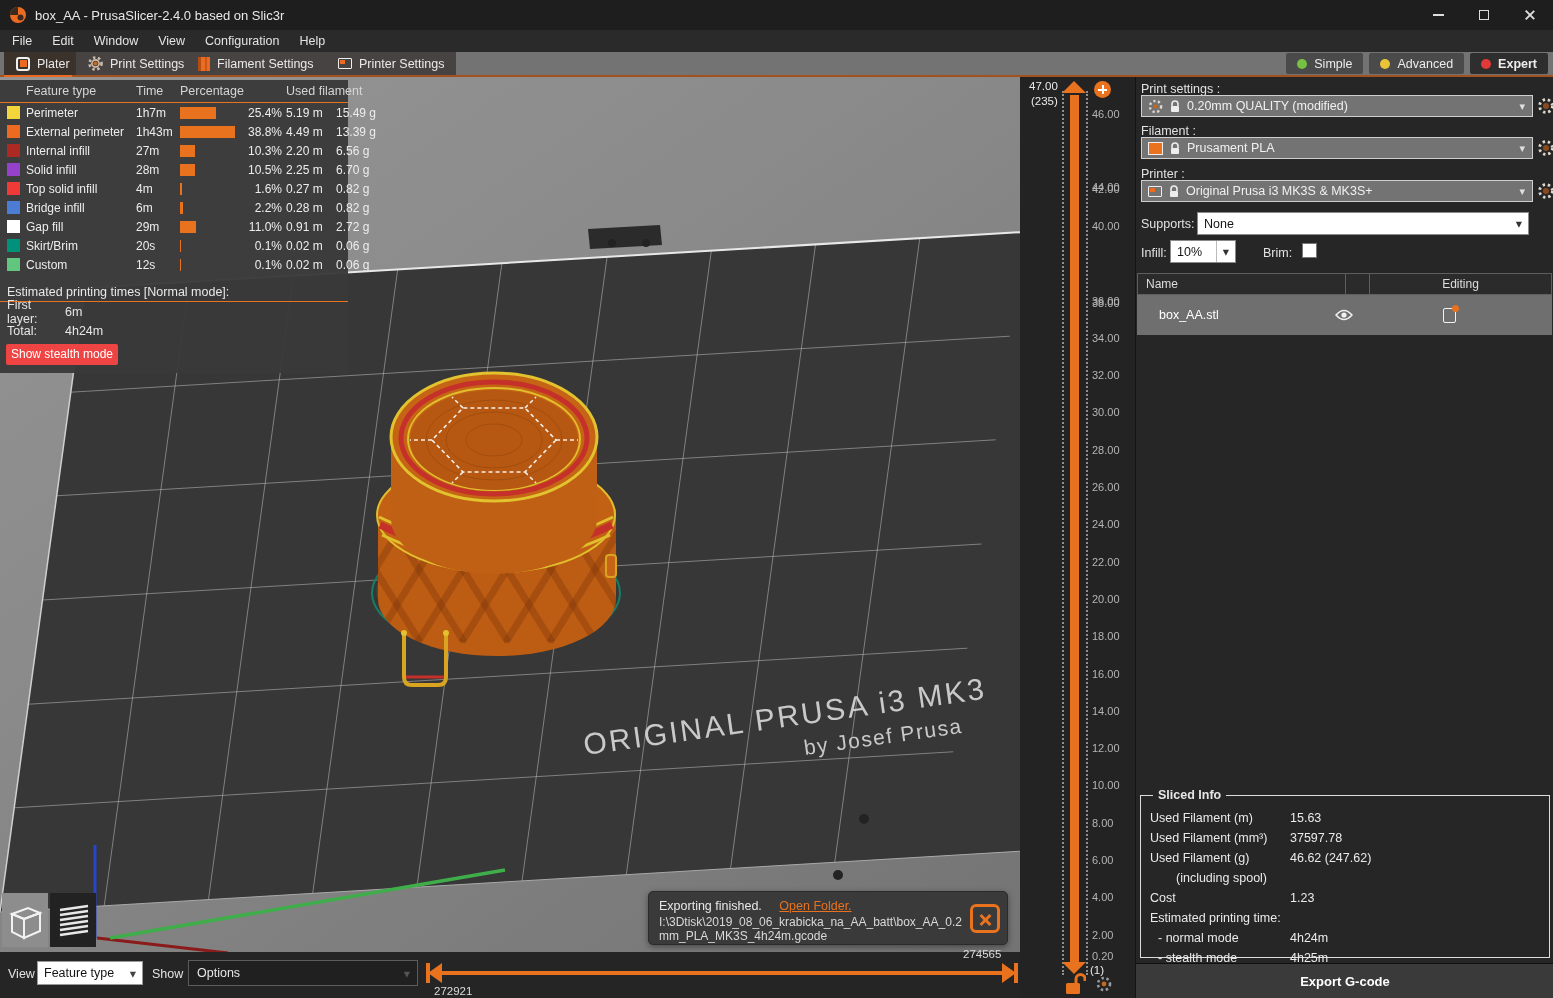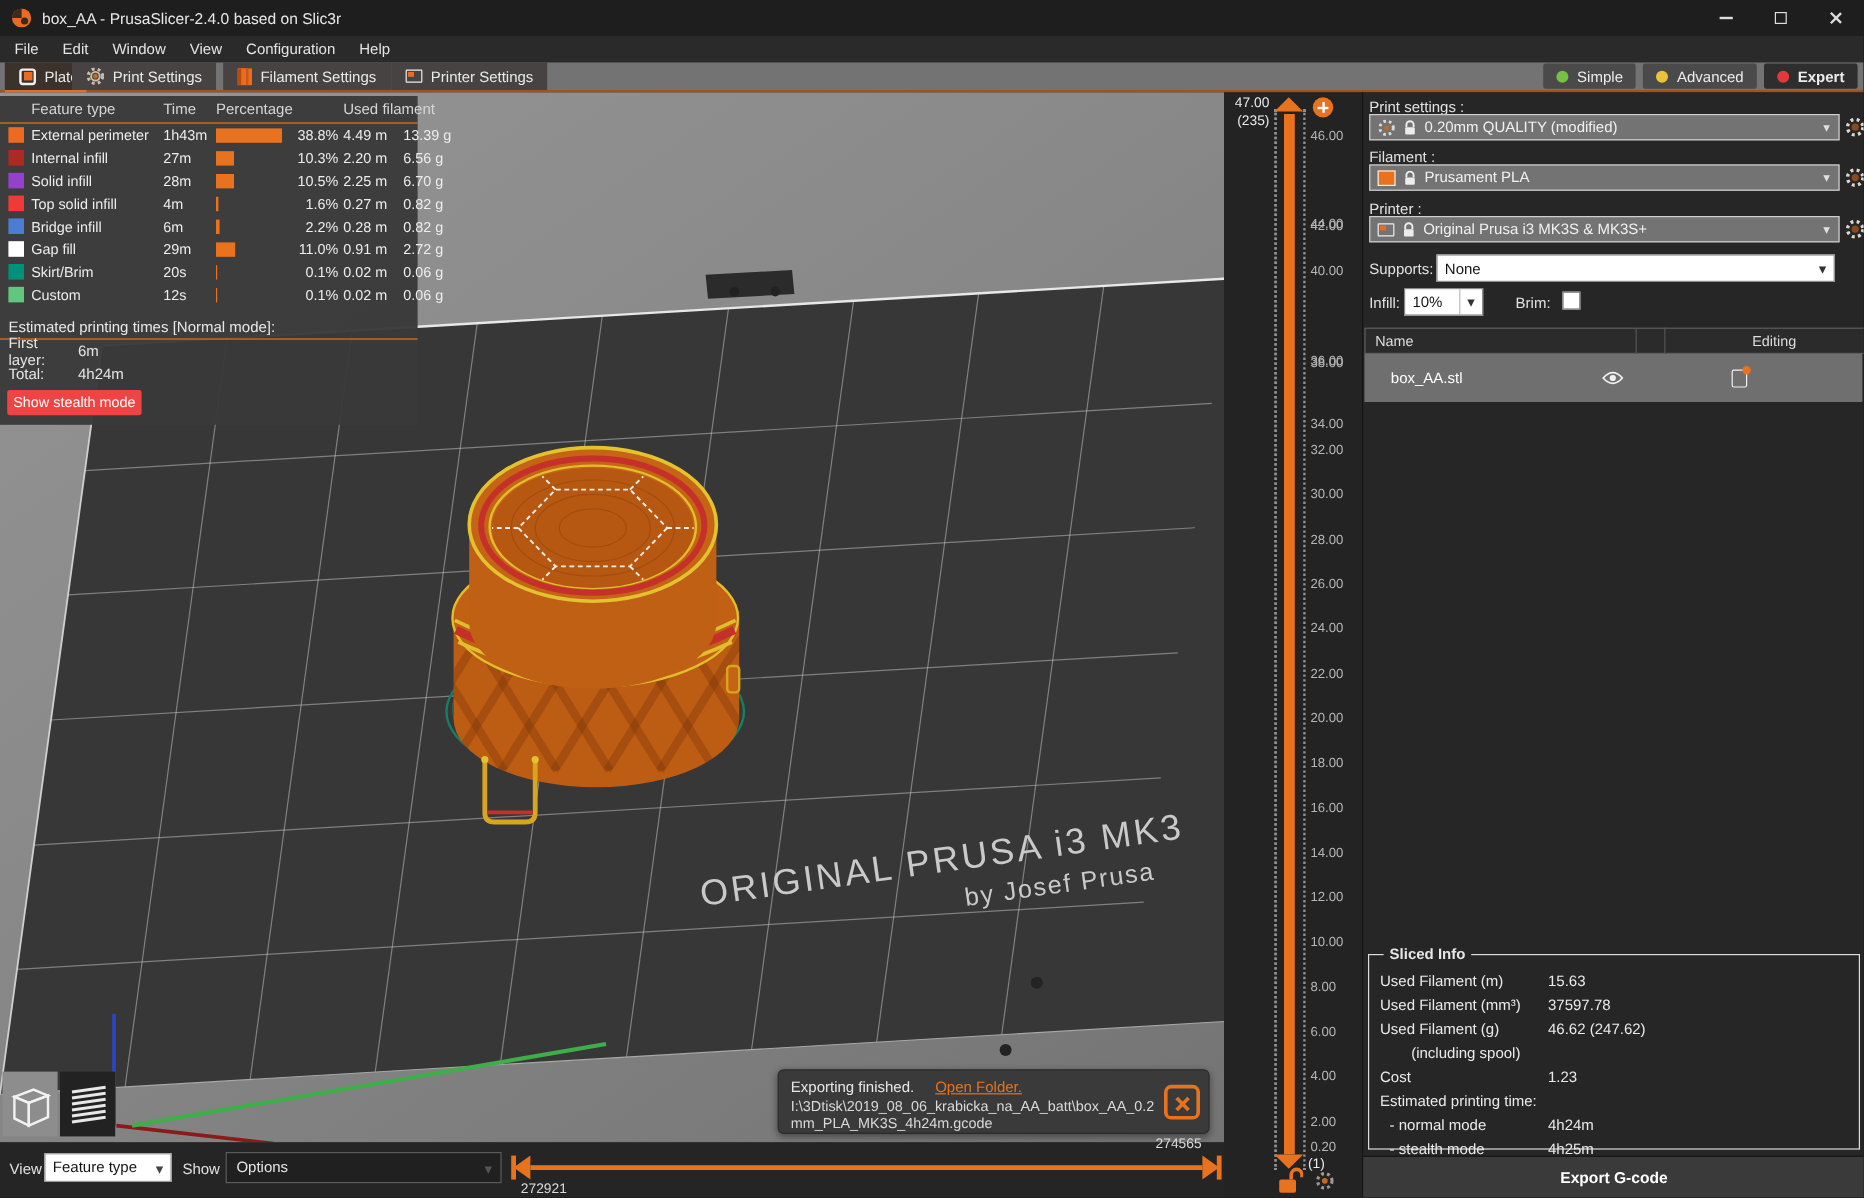--- a/index.html
+++ b/index.html
@@ -148,21 +148,21 @@
   <span class="menu-item">Help</span>
 </div>
 
 <div class="abs tabstrip">
   <div class="tab active" style="left:4px">
     <span class="plater-ico">
         <i></i>
       </span>
     <span>Plater</span>
   </div>
-  <div class="tab" style="left:60px">
+  <div class="tab" style="left:76px">
     <svg width="15" height="15">
       <circle cx="7.5" cy="7.5" r="6" fill="none" stroke="#cdbcab" stroke-width="2.6" stroke-dasharray="2.4,2.6"></circle>
       <circle cx="7.5" cy="7.5" r="3.6" fill="none" stroke="#cdbcab" stroke-width="1.6"></circle>
       <circle cx="7.5" cy="7.5" r="2" fill="#c46a1e"></circle>
     </svg>
     <span>Print Settings</span>
   </div>
   <div class="tab" style="left:186px">
     <span class="filament-ico"></span>
     <span>Filament Settings</span>
@@ -291,20 +291,29 @@
 <div class="abs legend">
   <div class="lg-head">
     <span></span>
     <span>Feature type</span>
     <span>Time</span>
     <span style="grid-column:4/6">Percentage</span>
     <span style="grid-column:6/8">Used filament</span>
   </div>
   <div id="feature-rows">
       <div class="ft-row">
+     <span class="swatch" style="background: rgb(242, 212, 59);"></span>
+     <span>Perimeter</span>
+     <span>1h7m</span>
+     <span class="c-bar"><i style="width: 36.068px;"></i></span>
+     <span class="c-pct">25.4%</span>
+     <span>5.19 m</span>
+     <span>15.49 g</span>
+   </div>
+      <div class="ft-row">
      <span class="swatch" style="background: rgb(237, 107, 33);"></span>
      <span>External perimeter</span>
      <span>1h43m</span>
      <span class="c-bar"><i style="width: 55.096px;"></i></span>
      <span class="c-pct">38.8%</span>
      <span>4.49 m</span>
      <span>13.39 g</span>
    </div>
       <div class="ft-row">
      <span class="swatch" style="background: rgb(173, 42, 35);"></span>
@@ -445,21 +454,21 @@
   <div class="vbar"></div>
   <div class="tri-up"></div>
   <div class="tri-down"></div>
   <div id="tick-labels">
       <div class="tick-label" style="top: 31px;">46.00</div>
       <div class="tick-label" style="top: 68.3px; margin-top: 36px;">44.00</div>
       <div class="tick-label" style="top: 105.6px;">42.00</div>
       <div class="tick-label" style="top: 142.9px;">40.00</div>
       <div class="tick-label" style="top: 180.2px; margin-top: 40px;">38.00</div>
       <div class="tick-label" style="top: 217.5px;">36.00</div>
-      <div class="tick-label" style="top: 254.8px; margin-top: 16px;">34.00</div>
+      <div class="tick-label" style="top: 254.8px;">34.00</div>
       <div class="tick-label" style="top: 292.1px;">32.00</div>
       <div class="tick-label" style="top: 329.4px;">30.00</div>
       <div class="tick-label" style="top: 366.7px;">28.00</div>
       <div class="tick-label" style="top: 404px;">26.00</div>
       <div class="tick-label" style="top: 441.3px;">24.00</div>
       <div class="tick-label" style="top: 478.6px;">22.00</div>
       <div class="tick-label" style="top: 515.9px;">20.00</div>
       <div class="tick-label" style="top: 553.2px;">18.00</div>
       <div class="tick-label" style="top: 590.5px;">16.00</div>
       <div class="tick-label" style="top: 627.8px;">14.00</div>
@@ -541,21 +550,21 @@
 
   <span class="rp-label" style="left:5px;top:169px">Infill:</span>
   <div class="combo-white" style="left:34px;top:163px;width:66px">
     <span>10%</span>
     <span class="chev">▾</span>
   </div>
   <span class="rp-label" style="left:127px;top:169px">Brim:</span>
   <span class="checkbox" style="left:166px;top:166px"></span>
 
   <div class="obj-header" style="top:196px">
-    <div style="width:227px">Name</div>
+    <div style="width:209px">Name</div>
     <div style="width:24px"></div>
     <div style="width:182px;justify-content:center">Editing</div>
   </div>
   <div class="obj-row" style="top:218px;width:415px">
     <span style="padding-left:22px;width:190px">box_AA.stl</span>
     <svg width="18" height="12" style="margin-left:8px">
       <path d="M1,6 Q9,-3 17,6 Q9,15 1,6 Z" fill="none" stroke="#f0f0f0" stroke-width="1.5"></path>
       <circle cx="9" cy="6" r="2.6" fill="#f0f0f0"></circle>
     </svg>
     <span class="edit-ico" style="margin-left:90px">

